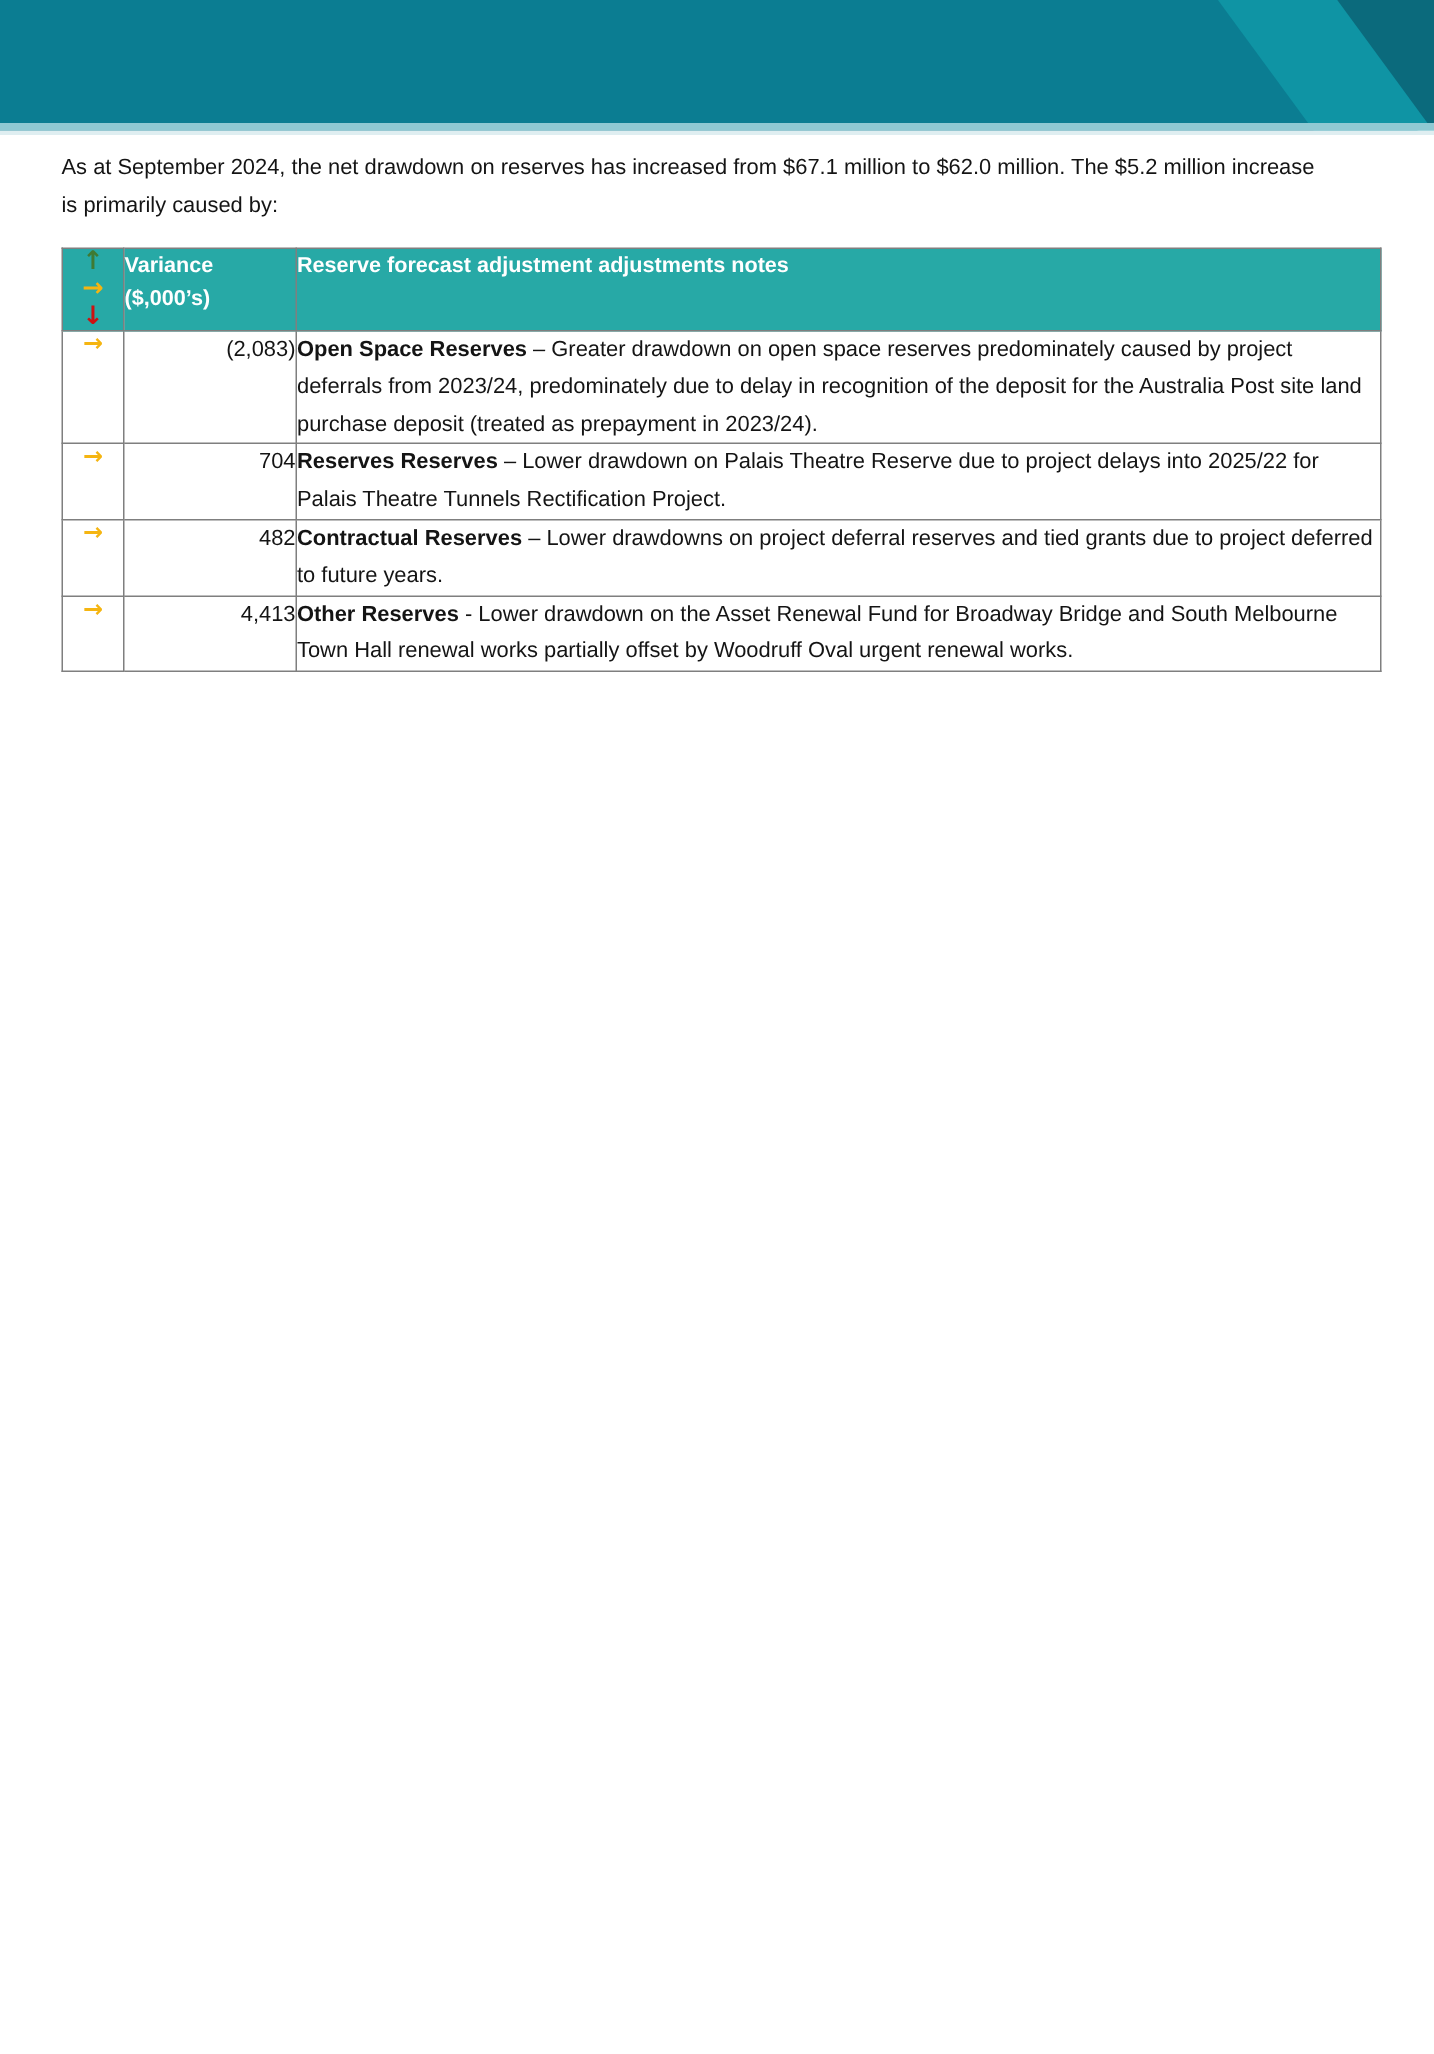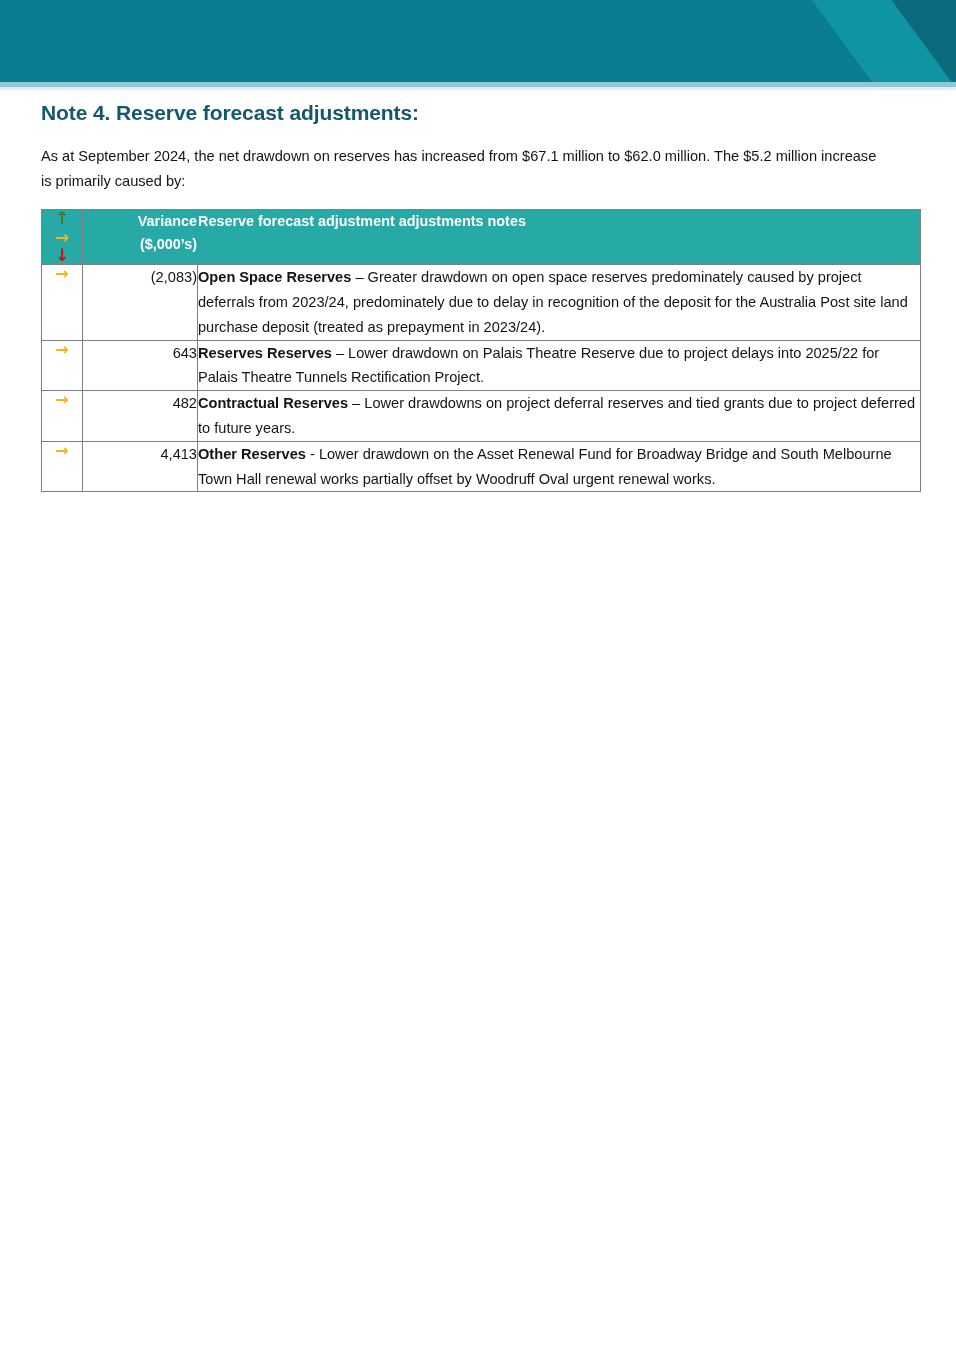--- a/index.html
+++ b/index.html
@@ -110,21 +110,21 @@
     background: #27a9a6;
     color: #ffffff;
     border: 1px solid #5aa9ad;
     font-size: 14.4px;
     font-weight: bold;
     padding: 9px 8px 10px 8px;
     text-align: left;
     line-height: 1.55;
   }
   th.col-arrow   { width: 40px;  padding: 6px 0 6px 0; text-align: center; }
-  th.col-var     { width: 114px; text-align: right; }
+  th.col-var     { width: 114px; text-align: left; }
   th.col-notes   { width: 722px; padding-left: 11px; }
 
   .arrow-stack {
     display: flex;
     flex-direction: column;
     align-items: center;
     justify-content: center;
     gap: 1px;
     line-height: 1;
   }
@@ -170,21 +170,20 @@
 <div class="banner">
   <div class="banner-shape-a"></div>
   <div class="banner-shape-b"></div>
   <div class="banner-shape-c"></div>
 </div>
 <div class="banner-underline"></div>
 <div class="banner-underline2"></div>
 
 <div class="content">
 
-  <h1 class="page-title">Note 4. Reserve forecast adjustments:</h1>
 
   <p class="intro">As at September 2024, the net drawdown on reserves has increased from $67.1 million to $62.0 million. The $5.2 million increase is primarily caused by:</p>
 
   <table class="notes-table">
     <thead>
       <tr>
         <th class="col-arrow">
           <div class="arrow-stack">
             <span class="arrow-glyph arrow-up">↑</span>
             <span class="arrow-glyph arrow-right">→</span>
@@ -203,21 +202,21 @@
         <td class="cell-arrow">
           <span class="arrow-glyph arrow-right">→</span>
         </td>
         <td class="cell-var">(2,083)</td>
         <td class="cell-note"><span class="lead">Open Space Reserves</span><span> – Greater drawdown on open space reserves predominately caused by project deferrals from 2023/24, predominately due to delay in recognition of the deposit for the Australia Post site land purchase deposit (treated as prepayment in 2023/24).</span></td>
       </tr>
       <tr>
         <td class="cell-arrow">
           <span class="arrow-glyph arrow-right">→</span>
         </td>
-        <td class="cell-var">643</td>
+        <td class="cell-var">704</td>
         <td class="cell-note"><span class="lead">Reserves Reserves</span><span> – Lower drawdown on Palais Theatre Reserve due to project delays into 2025/22 for Palais Theatre Tunnels Rectification Project.</span></td>
       </tr>
       <tr>
         <td class="cell-arrow">
           <span class="arrow-glyph arrow-right">→</span>
         </td>
         <td class="cell-var">482</td>
         <td class="cell-note"><span class="lead">Contractual Reserves</span><span> – Lower drawdowns on project deferral reserves and tied grants due to project deferred to future years.</span></td>
       </tr>
       <tr>

